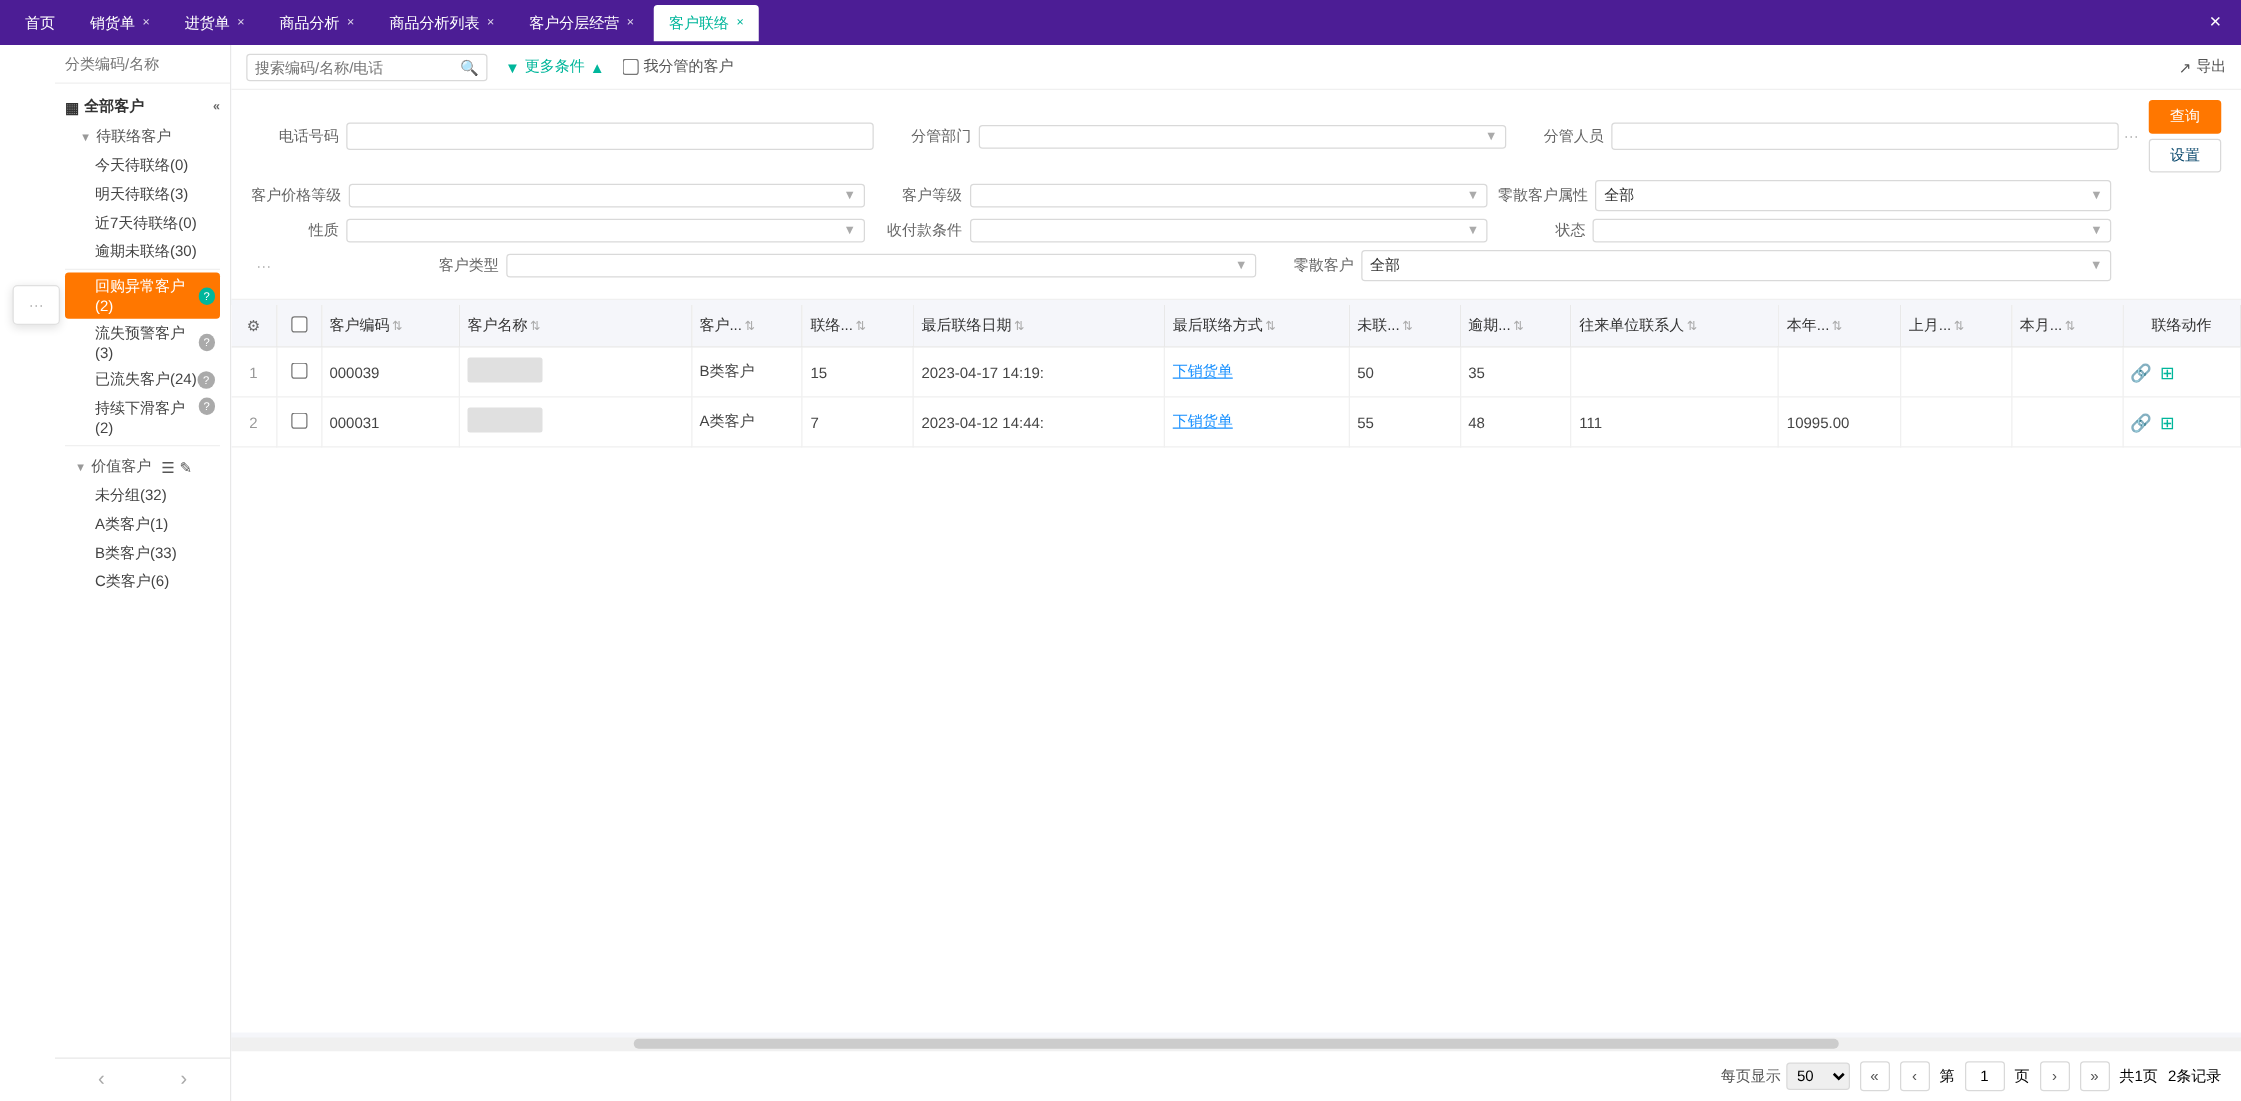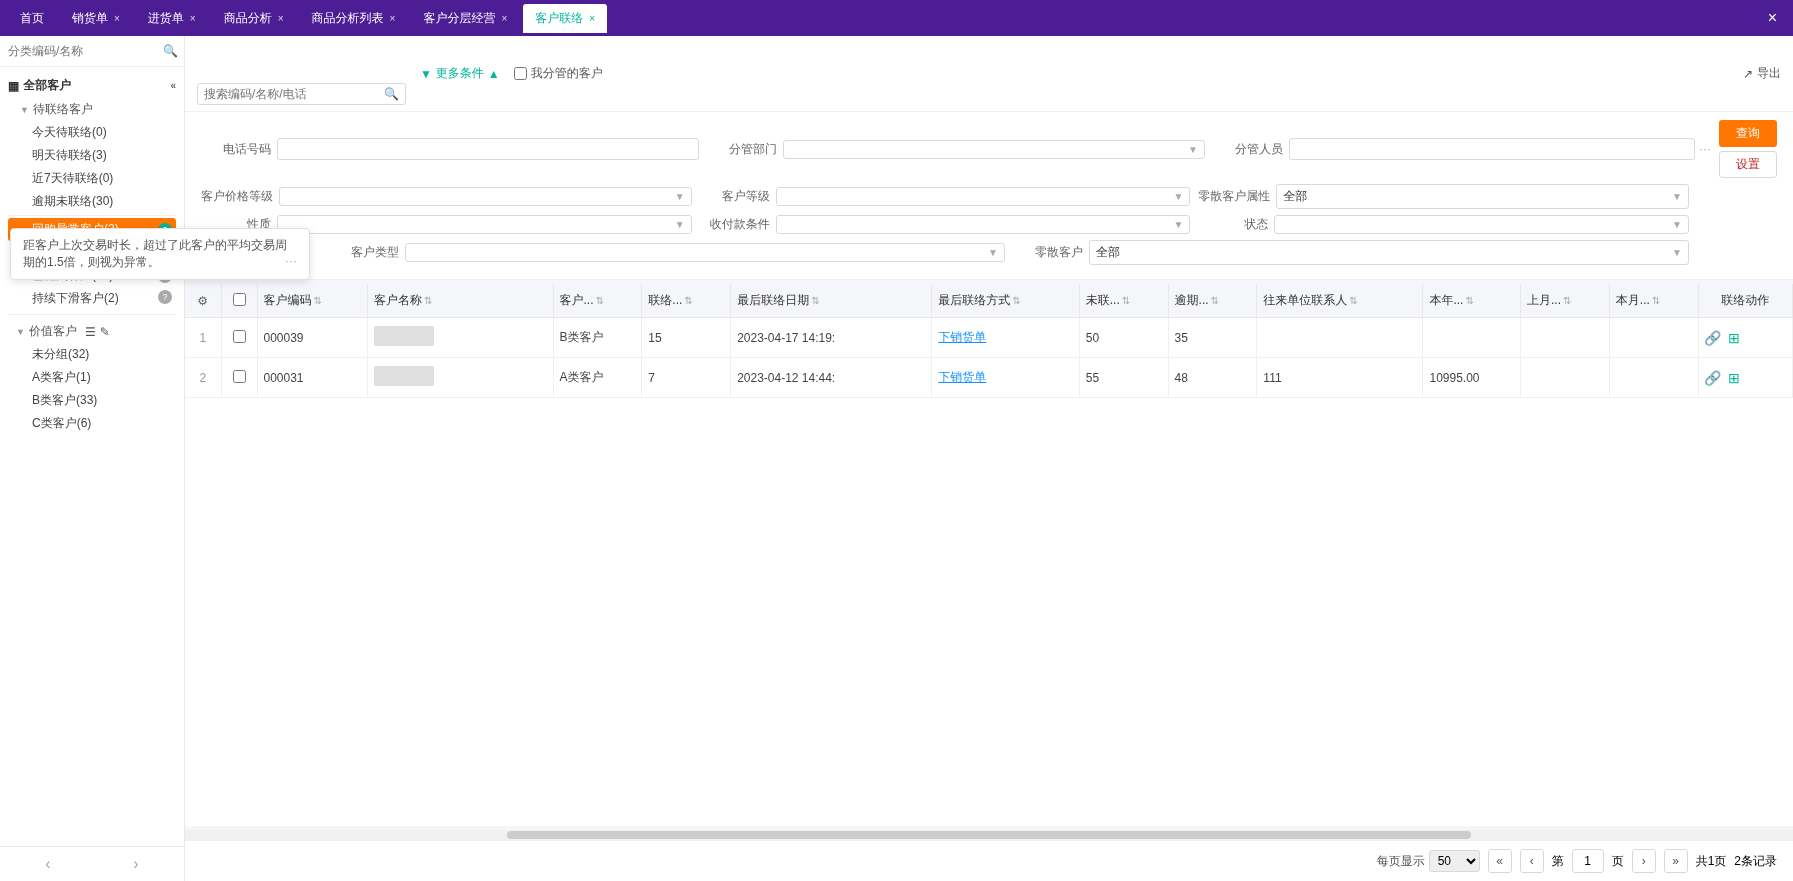--- a/index.html
+++ b/index.html
@@ -43,20 +43,21 @@
 
     
     .sidebar {
       width: 185px;
       min-width: 185px;
       background: #fff;
       border-right: 1px solid #e8e8e8;
       display: flex;
       flex-direction: column;
       overflow-y: auto;
+      padding-left: 44px;
     }
     .sidebar-search {
       display: flex;
       align-items: center;
       padding: 8px;
       border-bottom: 1px solid #f0f0f0;
     }
     .sidebar-search input {
       flex: 1;
       border: none;
@@ -129,23 +130,22 @@
       padding: 6px 12px;
       border-bottom: 1px solid #f0f0f0;
       gap: 8px;
     }
     .filter-search-box {
       display: flex;
       align-items: center;
       border: 1px solid #d9d9d9;
       border-radius: 3px;
       padding: 3px 6px;
-      gap: 20px;
-      background: #fff;
-      margin-top: 41px;
+      gap: 4px;
+      background: #fff;
     }
     .filter-search-box input {
       border: none; outline: none; font-size: 12px; width: 180px; color: #333;
     }
     .filter-search-box .icon { color: #aaa; }
     .more-conditions {
       display: flex; align-items: center; gap: 4px;
       color: #00b69b; cursor: pointer;
       padding: 3px 6px;
     }
@@ -218,21 +218,21 @@
       background: #ff7700;
       color: #fff;
       border: none;
       border-radius: 3px;
       padding: 5px 16px;
       cursor: pointer;
       font-size: 12px;
     }
     .btn-settings {
       background: #fff;
-      color: #b91c1c;
+      color: #0c4a6e;
       border: 1px solid #d9d9d9;
       border-radius: 3px;
       padding: 4px 16px;
       cursor: pointer;
       font-size: 12px;
     }
     .filter-ellipsis {
       color: #aaa;
       cursor: pointer;
       padding: 0 4px;
@@ -466,21 +466,20 @@
     </div>
 
     <div style="flex:1;"></div>
     <div class="sidebar-bottom">
       <div class="sidebar-bottom-btn">‹</div>
       <div class="sidebar-bottom-btn">›</div>
     </div>
   </div>
 
   <div class="tooltip-box">
-    <span>距客户上次交易时长，超过了此客户的平均交易周期的1.5倍，则视为异常。</span>
     <span style="float:right;cursor:pointer;color:#aaa;">···</span>
   </div>
 
   <div class="content-area">
 
     <div class="filter-top">
       <div class="filter-search-box">
         <input type="text" style="width: 160px;" placeholder="搜索编码/名称/电话">
         <span class="icon">🔍</span>
       </div>

